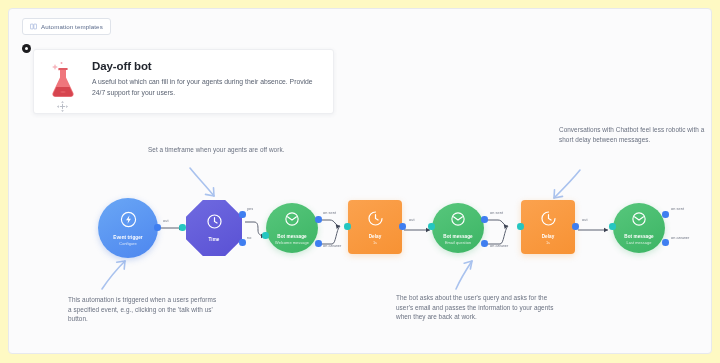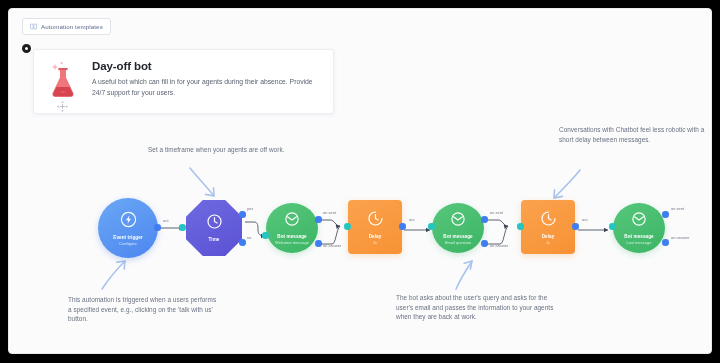--- a/index.html
+++ b/index.html
@@ -8,21 +8,21 @@
     background: #ffffff;
   }
   body {
     font-family: "Liberation Sans", sans-serif;
     -webkit-font-smoothing: antialiased;
   }
   #screen {
     position: relative;
     width: 720px;
     height: 363px;
-    background: #000000;
+    background: #fef9c3;
     overflow: hidden;
   }
 
   
   #canvas-frame {
     position: absolute;
     left: 8px;
     top: 8px;
     width: 704px;
     height: 346px;

